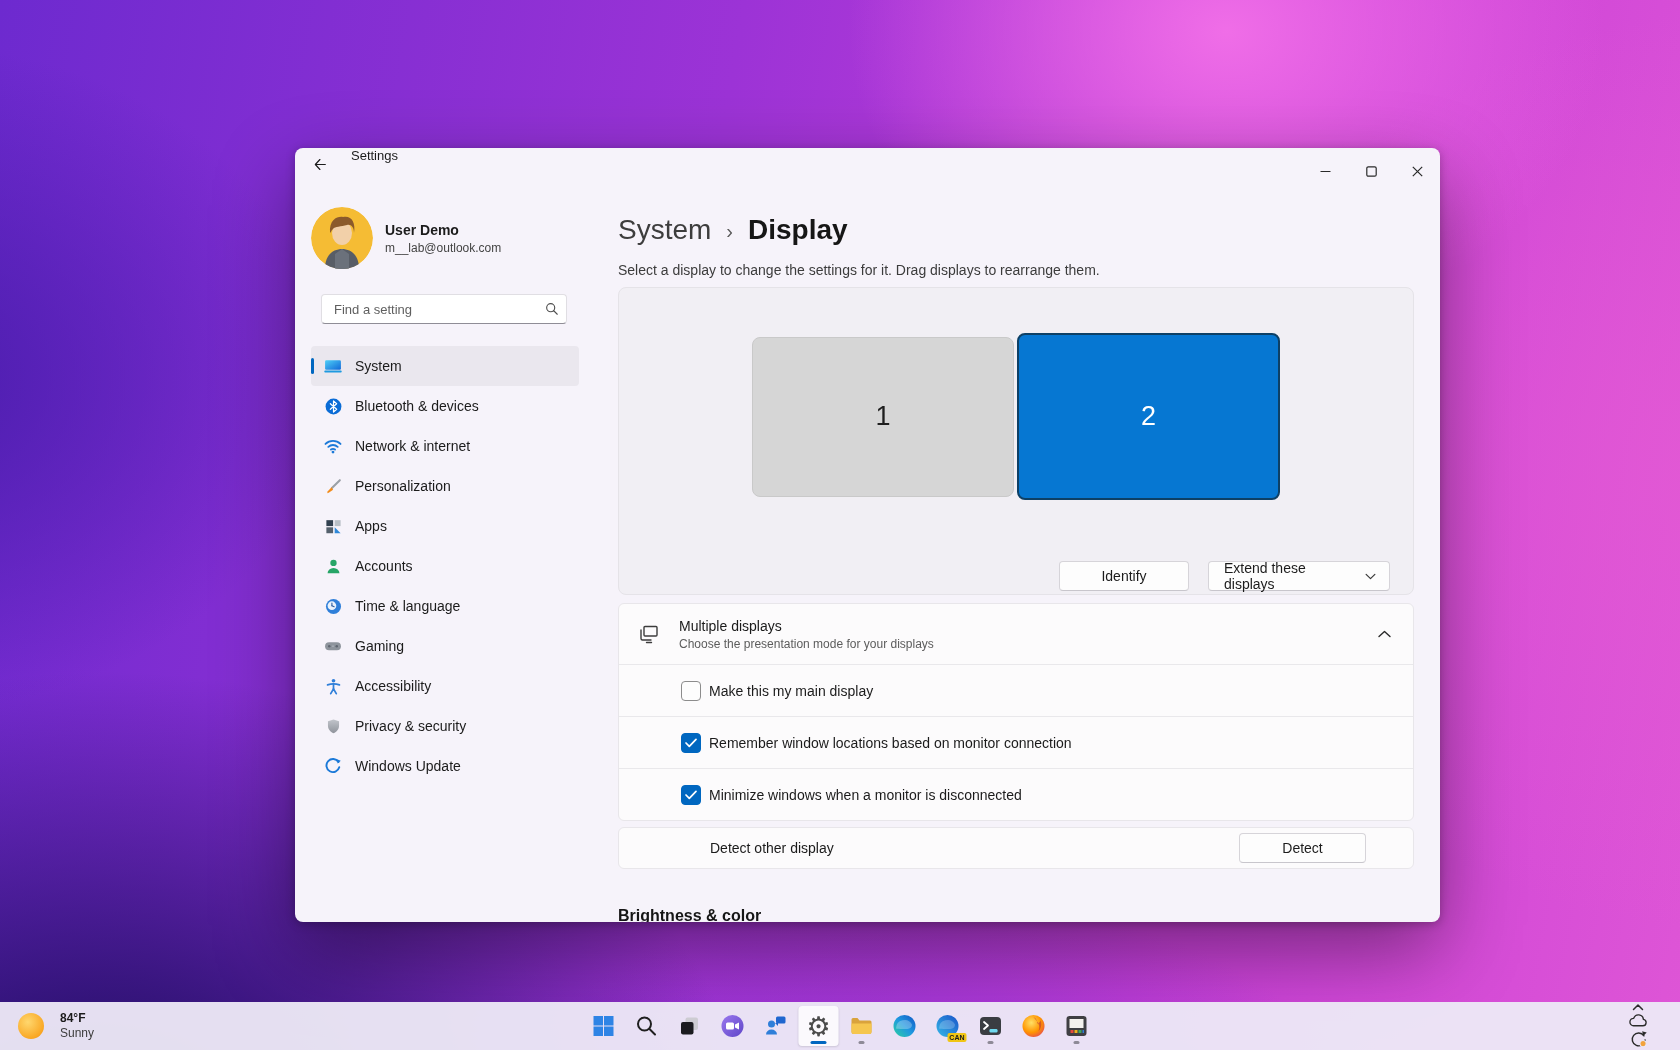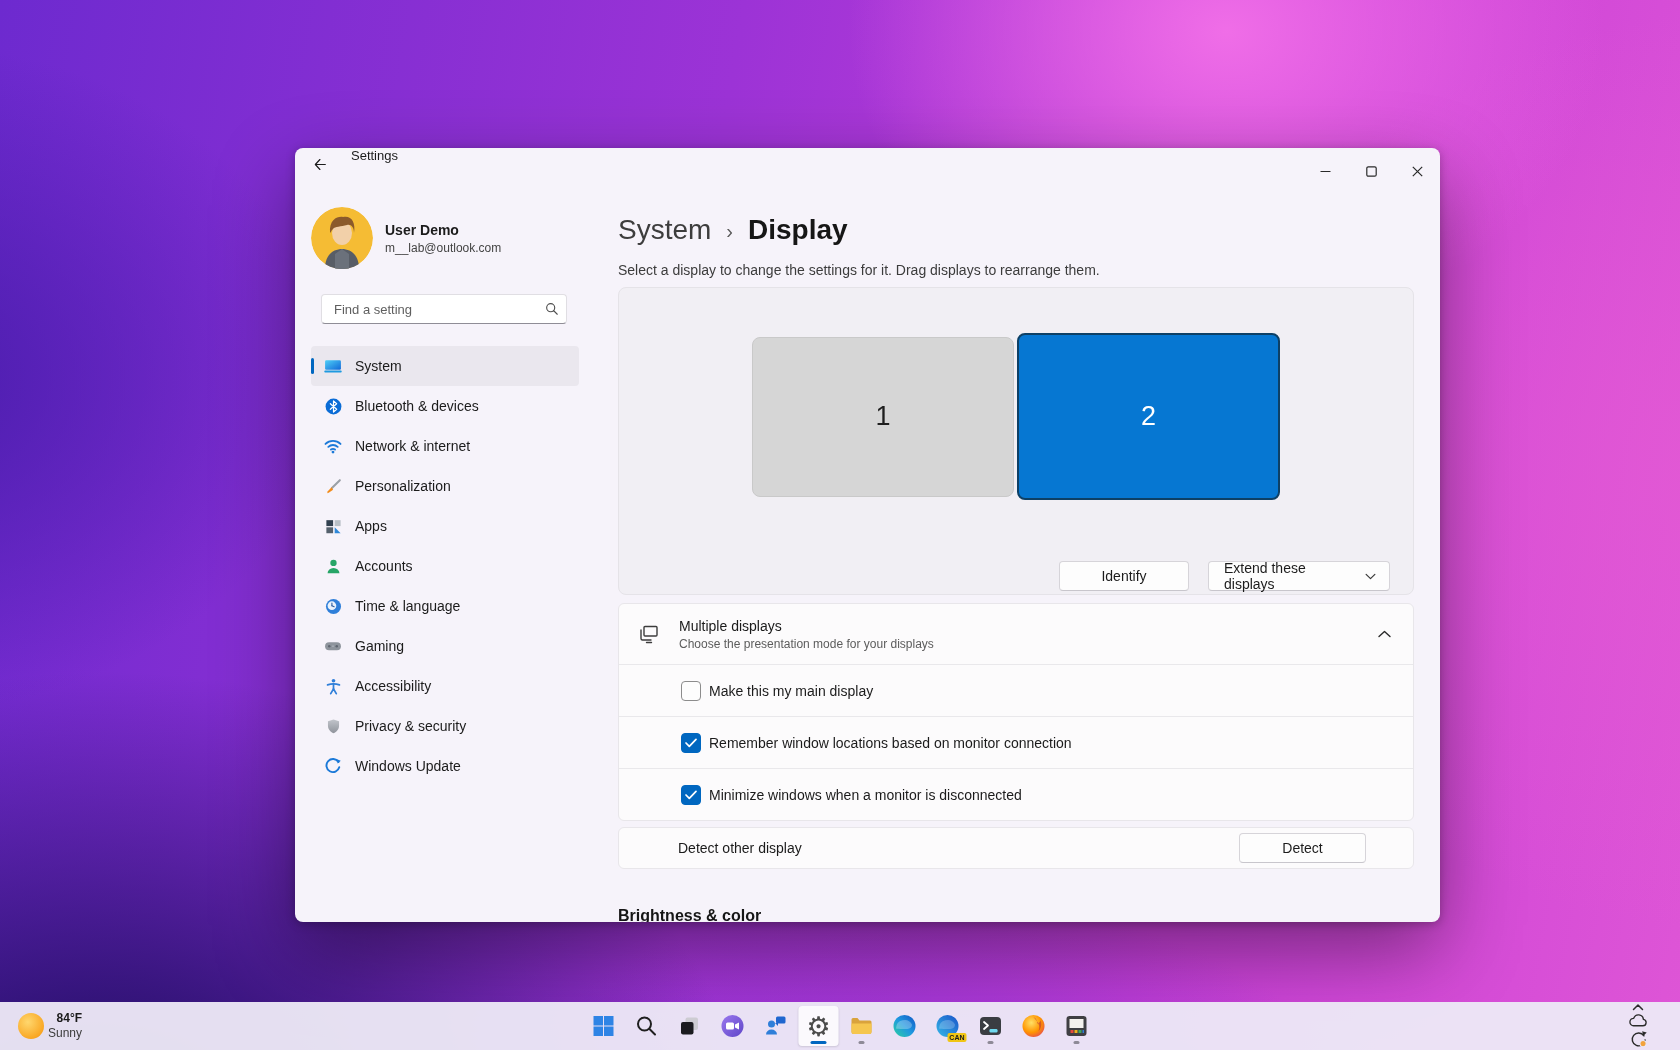--- a/index.html
+++ b/index.html
@@ -95,30 +95,30 @@
   .opt-row{height:52px;border-top:1px solid #e9e8eb;display:flex;align-items:center;padding-left:62px;gap:8px;box-sizing:border-box;}
   .checkbox{
     width:20px;height:20px;border-radius:4px;border:1px solid #8c8c8c;background:#fdfdfd;
     display:flex;align-items:center;justify-content:center;flex:none;box-sizing:border-box;
   }
   .checkbox svg{visibility:hidden;}
   .checkbox.checked{background:#0067c0;border-color:#0067c0;}
   .checkbox.checked svg{visibility:visible;}
   .opt-label{font-size:14px;color:#1b1b1b;}
   .detect-card{margin-top:6px;height:42px;display:flex;align-items:center;padding:0 47px 0 59px;justify-content:space-between;}
-  .detect-label{font-size:14px;}
+  .detect-label{font-size:14px;margin-left:32px;}
   .btn-detect{width:127px;}
   .section-heading{margin-top:38px;font-size:16px;font-weight:700;color:#161616;}
   
   .taskbar{
     position:absolute;left:0;right:0;bottom:0;height:48px;
     background:rgba(236,232,246,.96);
     display:flex;align-items:center;
   }
-  .weather{position:absolute;left:12px;top:0;height:100%;display:flex;align-items:center;gap:4px;padding:0 6px;border-radius:4px;text-align:right;}
+  .weather{position:absolute;left:12px;top:0;height:100%;display:flex;align-items:center;gap:16px;padding:0 6px;border-radius:4px;}
   .weather-sun{width:26px;height:26px;border-radius:50%;background:radial-gradient(circle at 38% 35%,#ffd76e,#f9a825 70%,#ef8c12);}
   .weather-temp{font-size:12px;font-weight:700;color:#1b1b1b;line-height:15px;}
   .weather-cond{font-size:12px;color:#3c3c3c;line-height:15px;}
   .task-center{position:absolute;left:50%;transform:translateX(-50%);display:flex;gap:3px;}
   .task-btn{width:40px;height:40px;border-radius:4px;display:flex;align-items:center;justify-content:center;position:relative;}
   .task-btn.running::after{
     content:"";position:absolute;bottom:2px;left:50%;transform:translateX(-50%);
     width:6px;height:3px;border-radius:2px;background:#8e8a97;
   }
   .task-btn.active{background:rgba(255,255,255,.8);box-shadow:0 1px 2px rgba(0,0,0,.12);}

